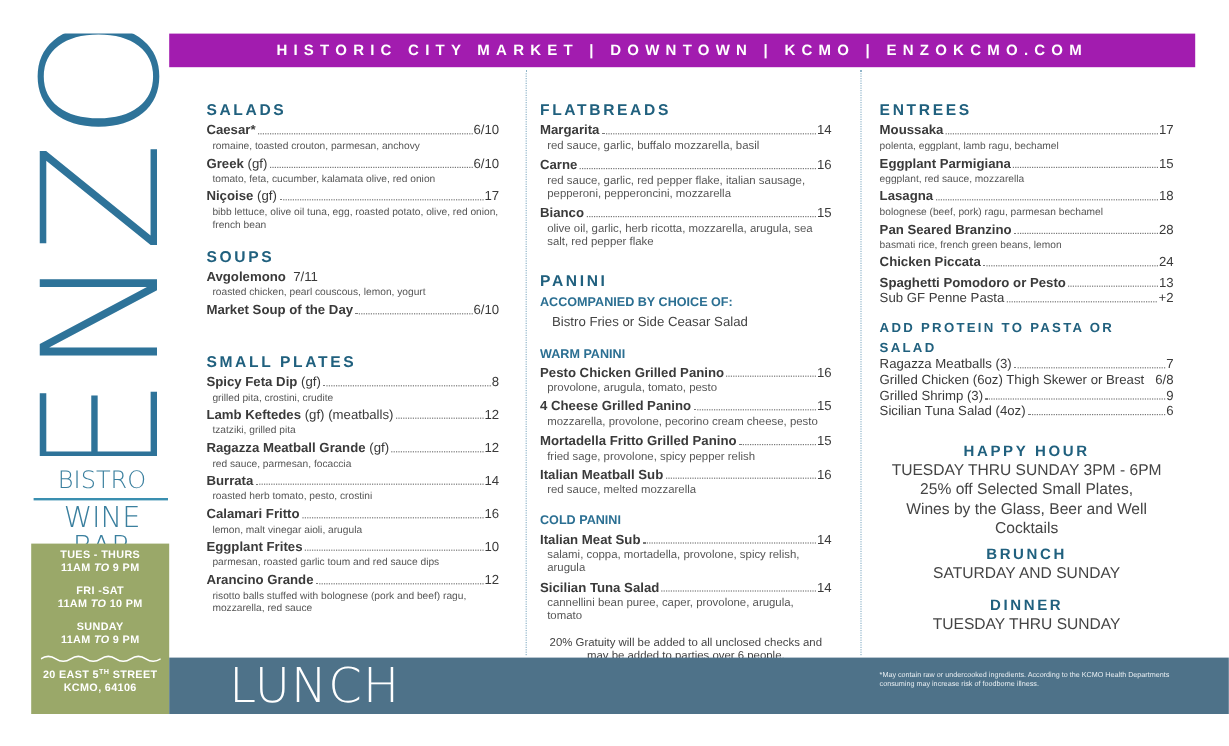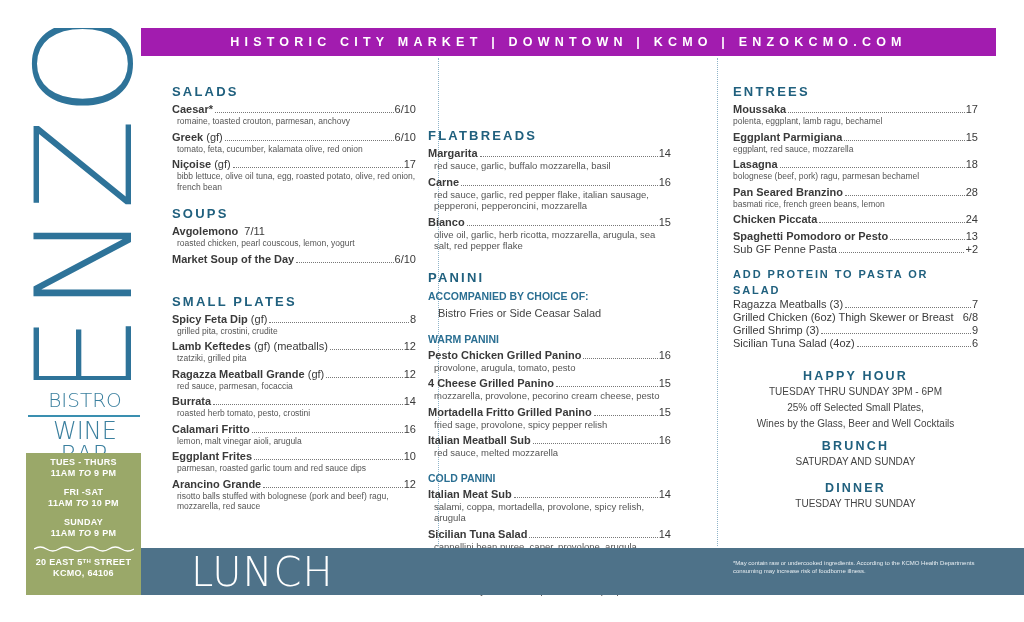--- a/index.html
+++ b/index.html
@@ -29,21 +29,21 @@
   .address { font-size: 9px; line-height: 11px; }
   .address sup { font-size: 6px; vertical-align: top; line-height: 8px; }
 
   .header-bar { position: absolute; left: 141px; top: 28px; width: 855px; height: 28px; background: #a21caf;
     color: #ffffff; font-weight: bold; font-size: 12.5px; letter-spacing: 5.2px; text-align: center; line-height: 28px; }
 
   .divider { position: absolute; top: 58px; width: 0; height: 488px; border-left: 1.5px dotted #8fb4c9; }
 
   .col { position: absolute; top: 84px; }
   .col1 { left: 172px; width: 244px; }
-  .col2 { left: 428px; width: 243px; margin-top: 44px; }
+  .col2 { left: 450px; width: 243px; }
   .col3 { left: 733px; width: 245px; }
 
   .sec-title { font-weight: bold; color: #20607e; font-size: 13px; letter-spacing: 2.2px; line-height: 16px; margin-bottom: 3px; }
   .sub-title { font-weight: bold; color: #2b6f92; font-size: 10.5px; line-height: 14px; margin-bottom: 3px; }
   .item { margin-bottom: 4px; }
   .item-line { display: flex; align-items: baseline; font-size: 11px; line-height: 13px; color: #3a3a3a; }
   .item-name { white-space: nowrap; font-weight: 600; }
   .item-name .tag { font-weight: normal; }
   .dots { flex: 1; border-bottom: 1px dotted #777; margin: 0 1px 3px 2px; min-width: 6px; }
   .item-price { white-space: nowrap; }
@@ -55,21 +55,21 @@
 
   .protein .item-line { font-weight: normal; font-size: 11px; line-height: 13px; }
   .protein .item-name { font-weight: normal; }
   .protein .item { margin-bottom: 0; }
 
   .choice { font-size: 11px; color: #444; padding-left: 10px; line-height: 14px; }
   .gratuity { font-size: 9.5px; line-height: 11px; color: #444; text-align: center; margin-top: 10px; }
 
   .center-block { text-align: center; color: #444; }
   .center-title { font-weight: bold; color: #20607e; font-size: 12.5px; letter-spacing: 2.2px; line-height: 16px; }
-  .center-line { font-size: 10px; line-height: 16px; }
+  .center-line { font-size: 13px; line-height: 16px; }
 
   .lunch-bar { position: absolute; left: 141px; top: 548px; width: 1004px; height: 47px; background: #4e7289; }
   .lunch-word { position: absolute; left: 50px; top: 3px; font-family: "DejaVu Sans", sans-serif; font-weight: 200;
     font-size: 40px; color: #ffffff; line-height: 42px; letter-spacing: 1px; }
   .disclaimer { position: absolute; left: 592px; top: 11px; width: 255px; font-size: 6px; line-height: 8px; color: #e8eef2; }
 </style>
 </head>
 <body>
 
 <div class="logo">

